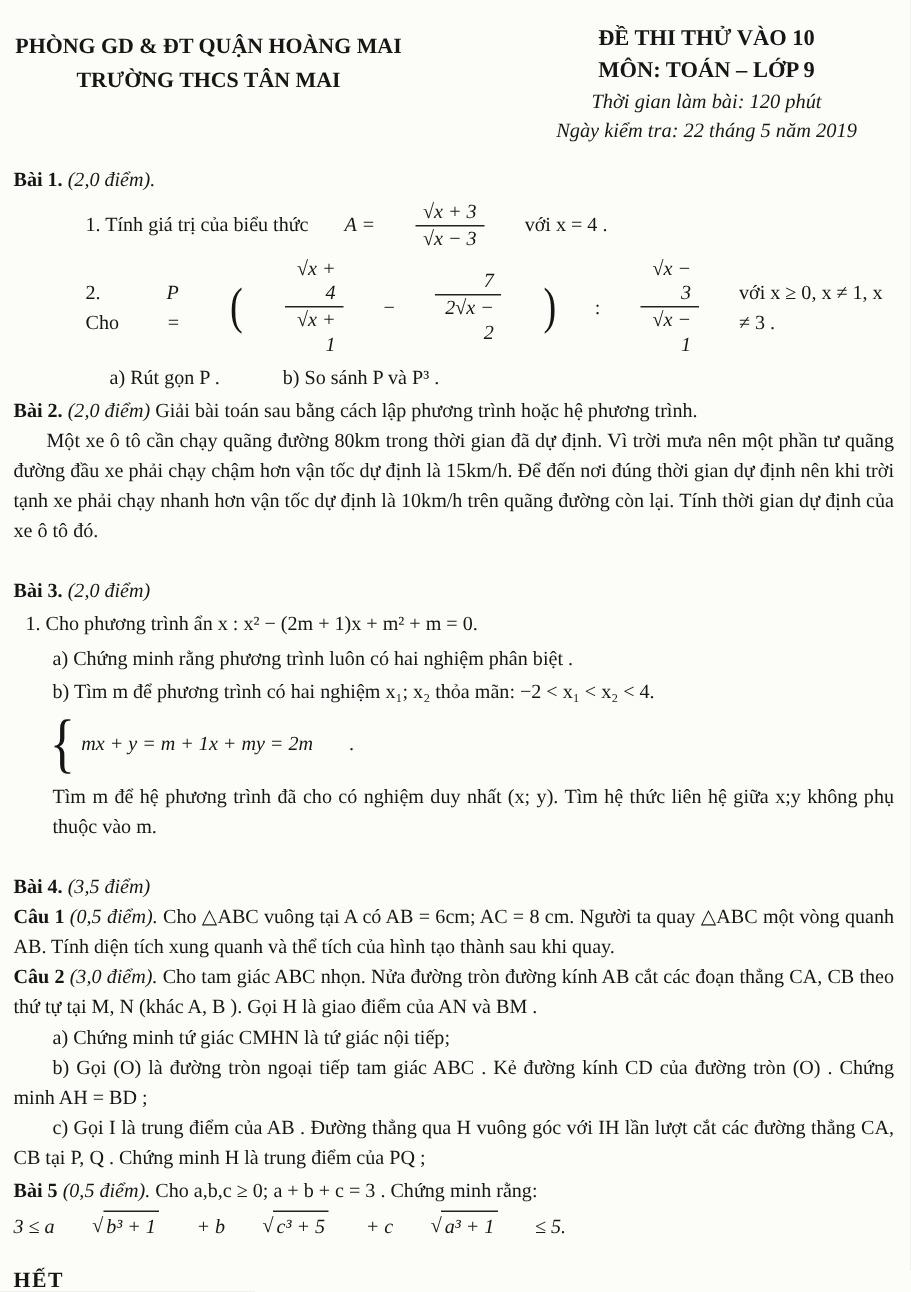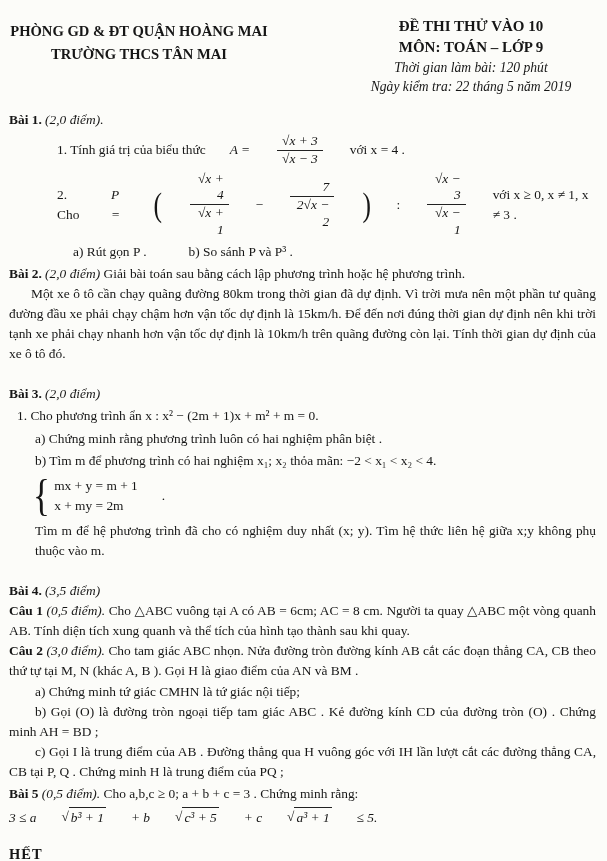--- a/index.html
+++ b/index.html
@@ -38,21 +38,21 @@
   .mt4{margin-top:20px;}
   
   .math{font-style:italic;}
   .mathline{display:flex;align-items:center;gap:24px;margin-top:3px;margin-bottom:3px;}
   .frac{display:inline-flex;flex-direction:column;text-align:right;vertical-align:middle;margin:0 3px;font-style:italic;line-height:1.25;}
   .frac .num{padding:0 5px;border-bottom:1.2px solid #222;}
   .frac .den{padding:0 5px;}
   .bp{font-size:34px;font-weight:300;line-height:1;transform:scaleX(.75);display:inline-block;}
   .sys{display:inline-flex;align-items:center;margin-left:8px;}
   .sys .brace{font-size:44px;line-height:1;font-weight:300;margin-right:2px;transform:scaleX(.8);}
-  .sys .syslines{display:flex;flex-direction:column;line-height:1.45;}
+  .sys .syslines{display:flex;font-style:italic;line-height:1.45;}
   .sq{display:inline-flex;align-items:flex-start;font-style:italic;margin:0 1px;}
   .sq .rs{font-style:normal;}
   .sq .ra{border-top:1.2px solid #222;padding:0 2px;}
   .het{text-align:left;font-weight:bold;letter-spacing:1px;margin-top:16px;font-size:14.5px;}
 </style>
 </head>
 <body>
 
 <div class="page">
 

